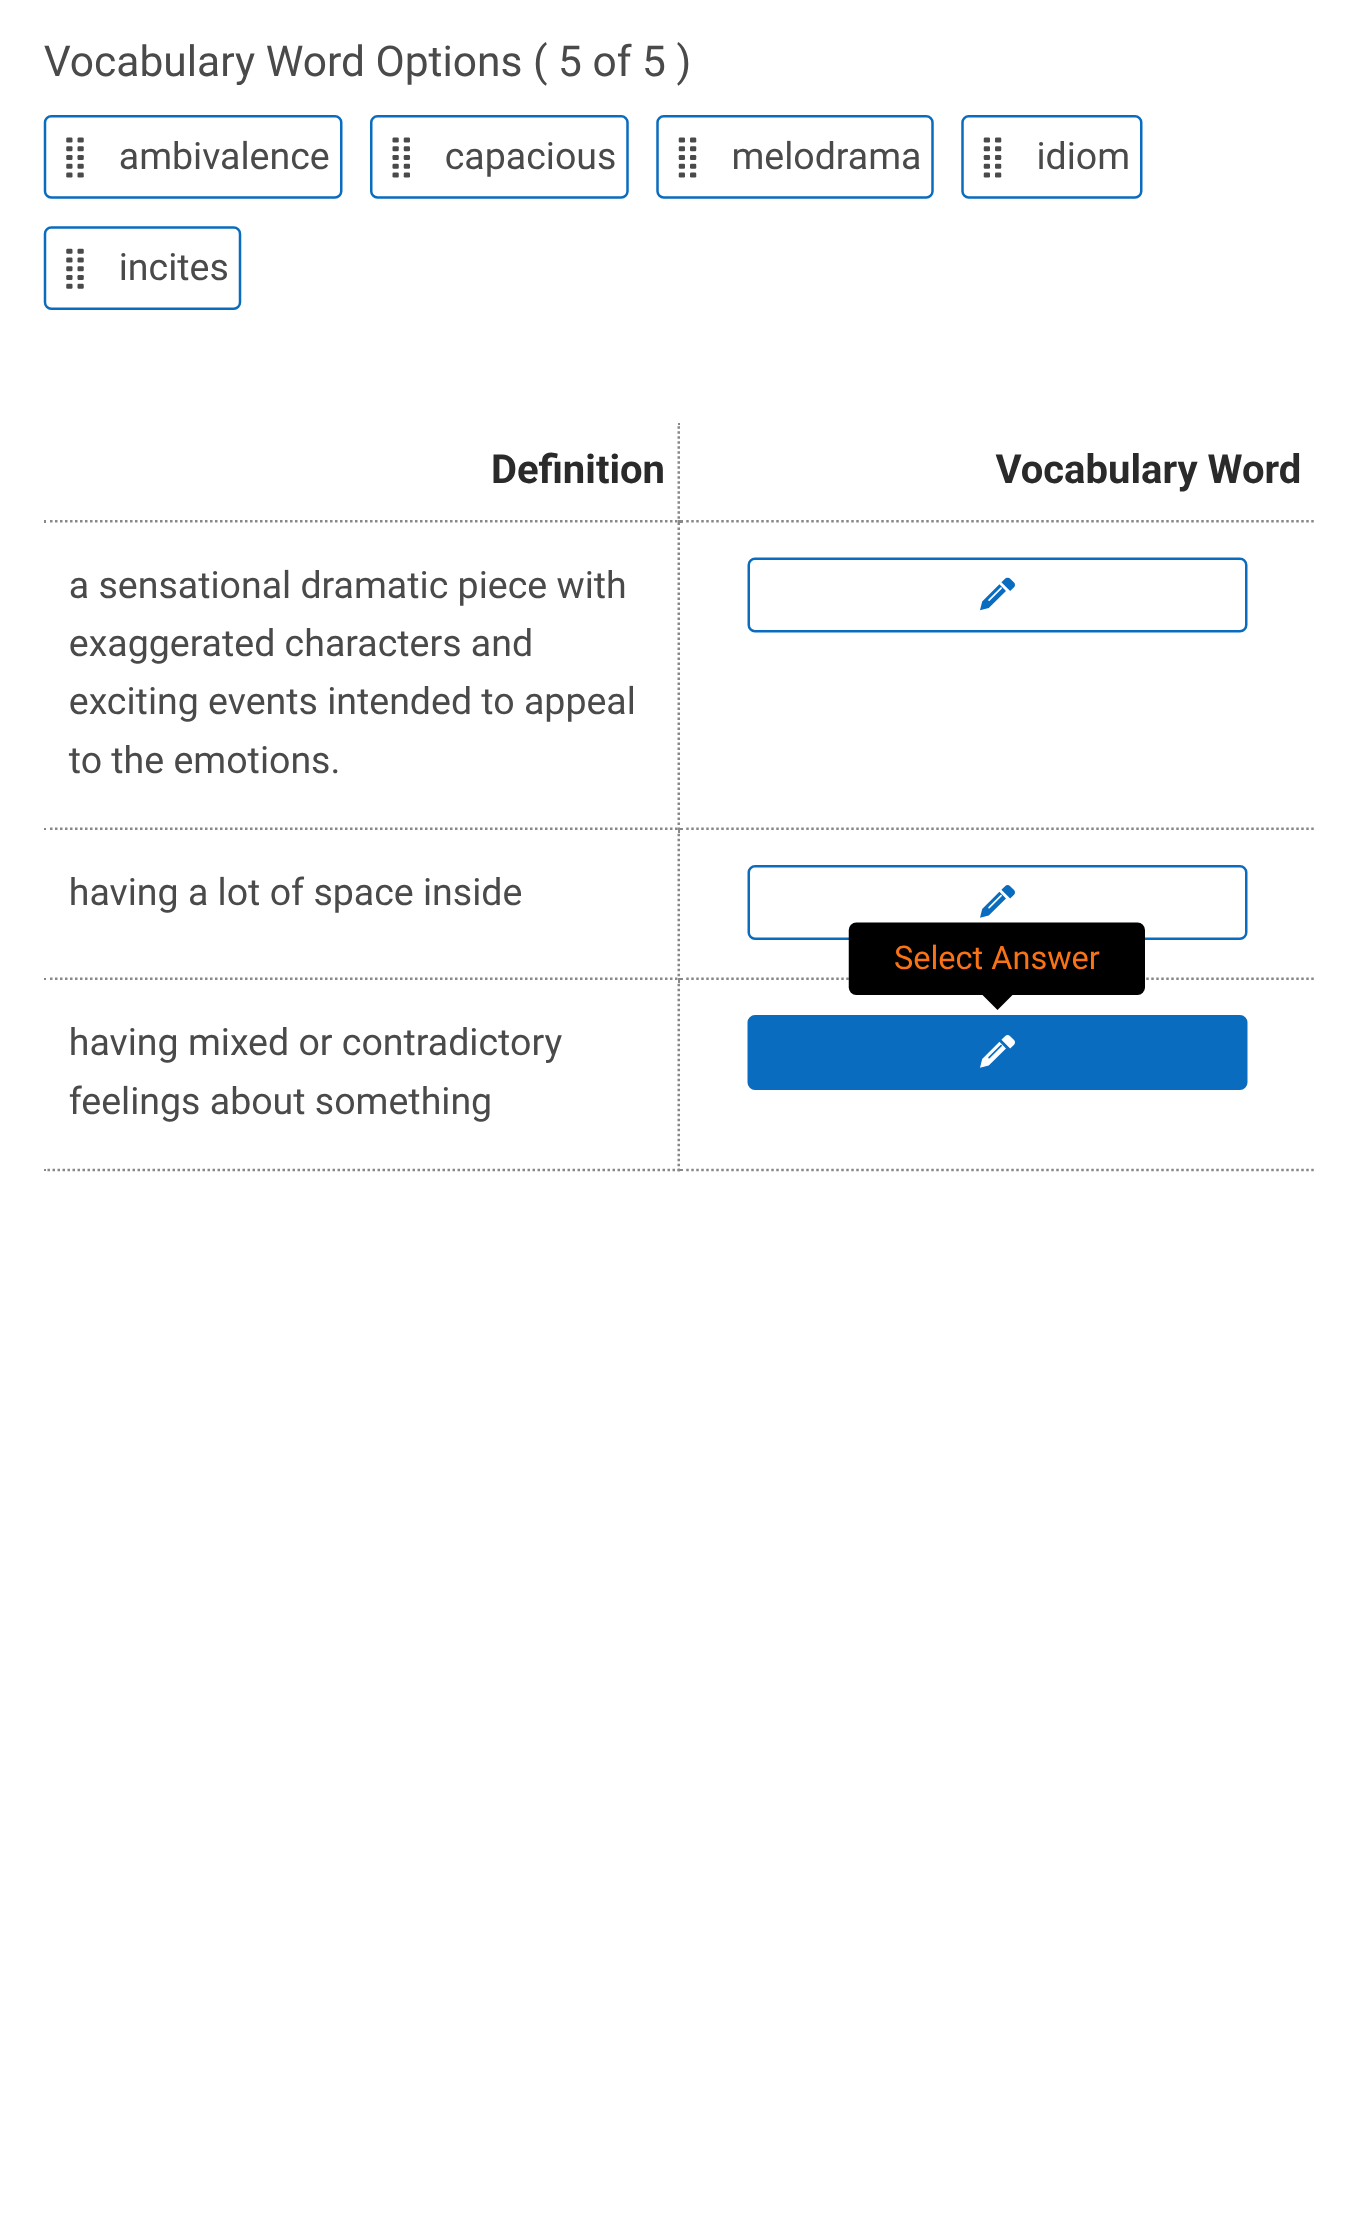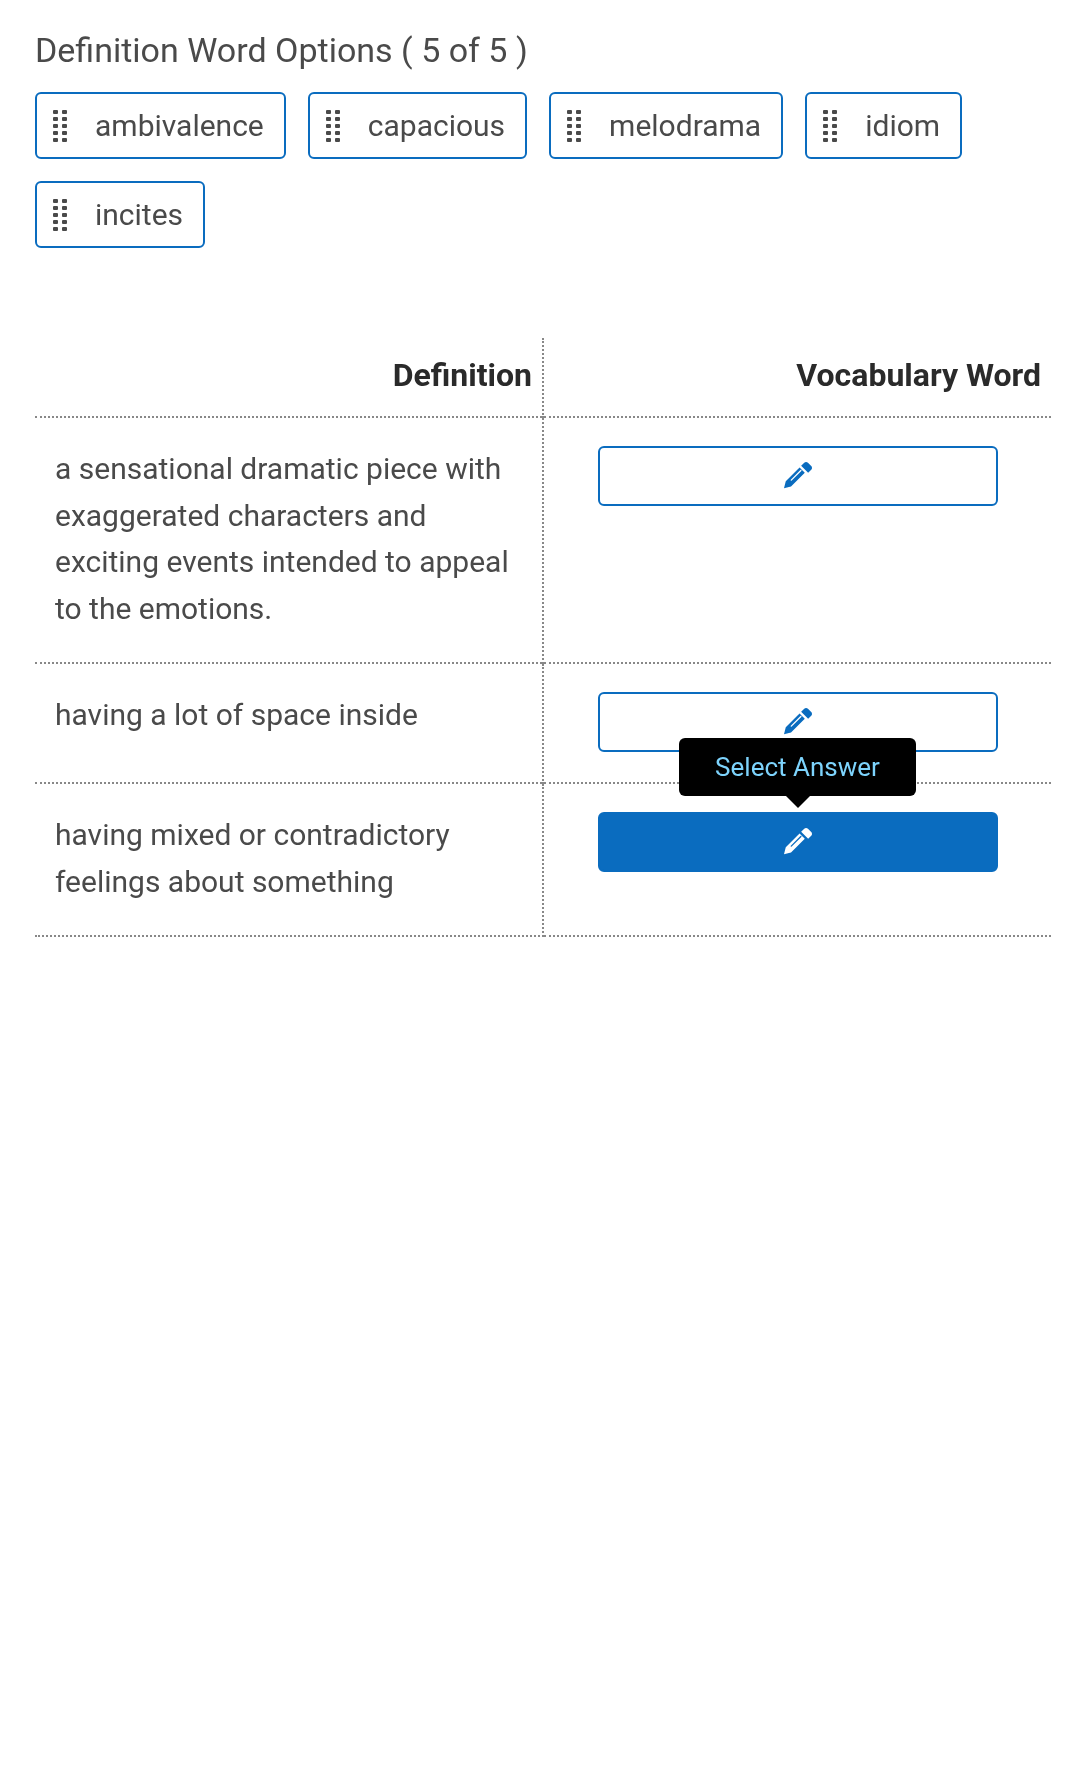--- a/index.html
+++ b/index.html
@@ -24,21 +24,21 @@
     display: flex;
     flex-wrap: wrap;
     gap: 22px;
     margin-bottom: 90px;
   }
   .chip {
     display: inline-flex;
     align-items: center;
     border: 2px solid #0a6cbf;
     border-radius: 6px;
-    padding: 14px 20px 14px 16px;
+    padding: 14px 8px 14px 16px;
     font-size: 30px;
     color: #4a4a4a;
     cursor: grab;
     background: #fff;
   }
   .drag-icon {
     width: 20px;
     height: 30px;
     margin-right: 22px;
     display: grid;
@@ -117,21 +117,21 @@
 
   .tooltip-wrap {
     position: relative;
     display: flex;
     justify-content: center;
   }
   .tooltip {
     position: absolute;
     top: -74px;
     background: #000;
-    color: #7dd3fc;
+    color: #f97316;
     font-size: 26px;
     padding: 14px 36px;
     border-radius: 6px;
     white-space: nowrap;
     z-index: 5;
   }
   .tooltip::after {
     content: "";
     position: absolute;
     bottom: -12px;
@@ -139,21 +139,21 @@
     transform: translateX(-50%);
     border-left: 12px solid transparent;
     border-right: 12px solid transparent;
     border-top: 12px solid #000;
   }
 </style>
 </head>
 <body>
 
 <div class="options-title">
-  <span>Definition Word Options</span>
+  <span>Vocabulary Word Options</span>
   <span>( 5 of 5 )</span>
 </div>
 
 <div class="chips-wrap">
   <div class="chip">
     <span class="drag-icon">
         <span></span>
         <span></span>
         <span></span>
         <span></span>

